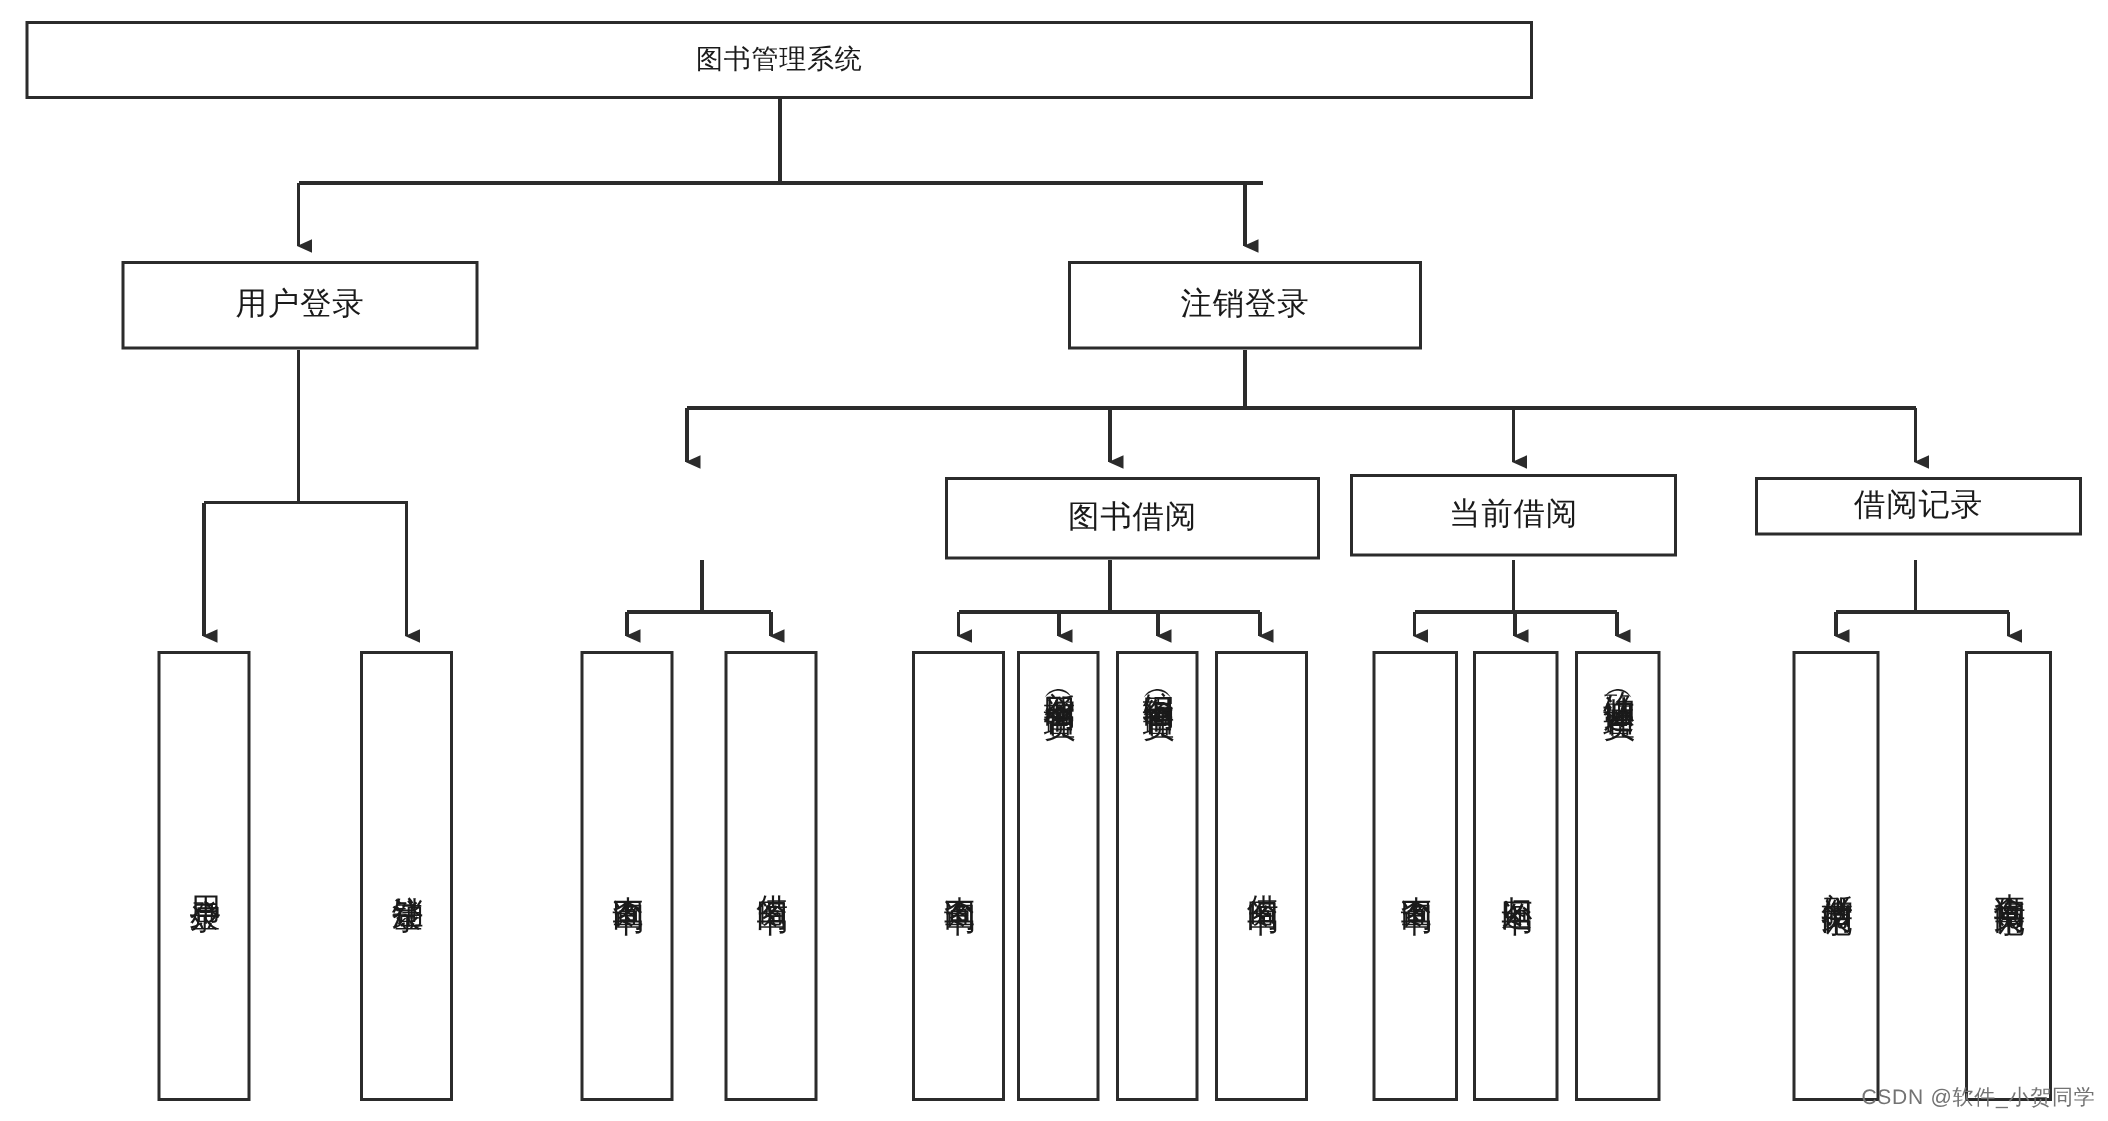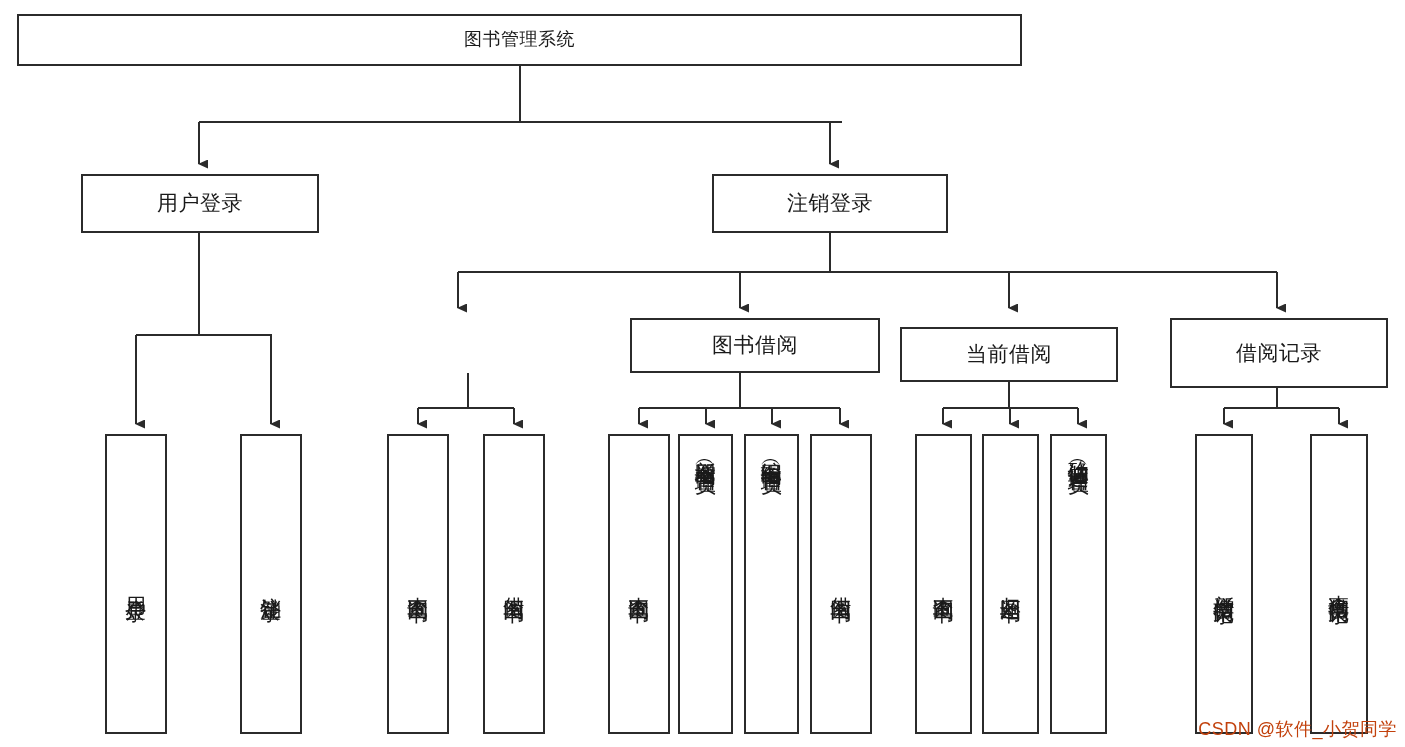--- a/index.html
+++ b/index.html
@@ -67,22 +67,22 @@
     padding-top: 8px;
   }
   .node.vertical.mid-text {
     align-items: center;
     padding-top: 0;
   }
   #watermark {
     position: absolute;
     right: 8px;
     bottom: 6px;
-    font-size: 18px;
-    color: #c2410c;
+    font-size: 14px;
+    color: #737373;
     letter-spacing: 0.5px;
     z-index: 5;
     white-space: nowrap;
     margin-left: 40px;
   }
 </style>
 </head>
 <body>
 
 <div id="diagram-root">
@@ -147,25 +147,25 @@
 
   <div class="node horizontal" style="left:712px; top:174px; width:236px; height:59px;">
     <span class="node-label">注销登录</span>
   </div>
 
 
   <div class="node horizontal" style="left:630px; top:318px; width:250px; height:55px;">
     <span class="node-label">图书借阅</span>
   </div>
 
-  <div class="node horizontal" style="left:900px; top:327px; width:218px; height:55px;">
+  <div class="node horizontal" style="left:900px; top:316px; width:218px; height:55px;">
     <span class="node-label">当前借阅</span>
   </div>
 
-  <div class="node horizontal" style="left:1170px; top:318px; width:218px; height:70px;">
+  <div class="node horizontal" style="left:1170px; top:318px; width:218px; height:39px;">
     <span class="node-label">借阅记录</span>
   </div>
 
   <div class="node vertical mid-text" style="left:105px; top:434px; width:62px; height:300px;">
     <span class="node-label">用户登录</span>
   </div>
 
   <div class="node vertical mid-text" style="left:240px; top:434px; width:62px; height:300px;">
     <span class="node-label">注销登录</span>
   </div>

